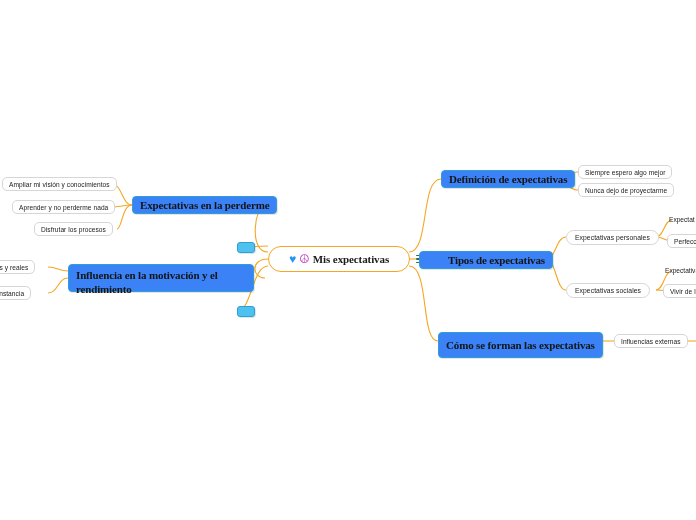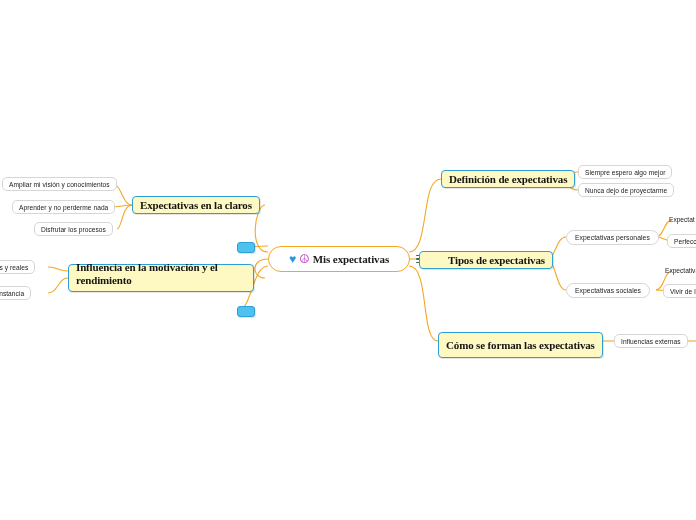--- a/index.html
+++ b/index.html
@@ -53,21 +53,21 @@
     line-height: 1;
     display: inline-block;
   }
   .emoji-heart { color: #2196F3; }
   .emoji-peace { color: #C44CC4; }
 
   
   .blue-node {
     position: absolute;
     box-sizing: border-box;
-    background: #fef9c3;
+    background: #3b82f6;
     border: 1px solid #2B9FD6;
     border-radius: 4px;
     padding: 3px 7px;
     display: flex;
     align-items: center;
     font-family: "Liberation Serif", serif;
     font-weight: bold;
     font-size: 11px;
     color: #141414;
     letter-spacing: -0.15px;
@@ -222,33 +222,33 @@
   </div>
 
   <div class="blue-node" style="left:438px; top:332px; height:26px;">
     <span>Cómo se forman las expectativas</span>
   </div>
   <div class="leaf-node" style="left:614px; top:334px; height:14px;">
     <span>Influencias externas</span>
   </div>
 
   <div class="blue-node" style="left:132px; top:196px; height:18px;">
-    <span>Expectativas en la claros</span>
+    <span>Expectativas en la perderme</span>
   </div>
   <div class="leaf-node" style="left:2px; top:177px; height:14px;">
     <span>Ampliar mi visión y conocimientos</span>
   </div>
   <div class="leaf-node" style="left:12px; top:200px; height:14px;">
     <span>Aprender y no perderme nada</span>
   </div>
   <div class="leaf-node" style="left:34px; top:222px; height:14px;">
     <span>Disfrutar los procesos</span>
   </div>
 
-  <div class="blue-node multiline" style="left:68px; top:264px; width:186px; height:28px; padding-top:4px;align-items:flex-end;">
+  <div class="blue-node multiline" style="left:68px; top:264px; width:186px; height:28px; padding-top:4px;">
     <span>Influencia en la motivación y el rendimiento</span>
   </div>
   <div class="leaf-node" style="left:-22px; top:260px; height:14px;">
     <span>claros y reales</span>
   </div>
   <div class="leaf-node" style="left:-22px; top:286px; height:14px;">
     <span>la constancia</span>
   </div>
 
   <div class="blue-stub" style="left:237px; top:242px; width:18px; height:11px;"></div>

